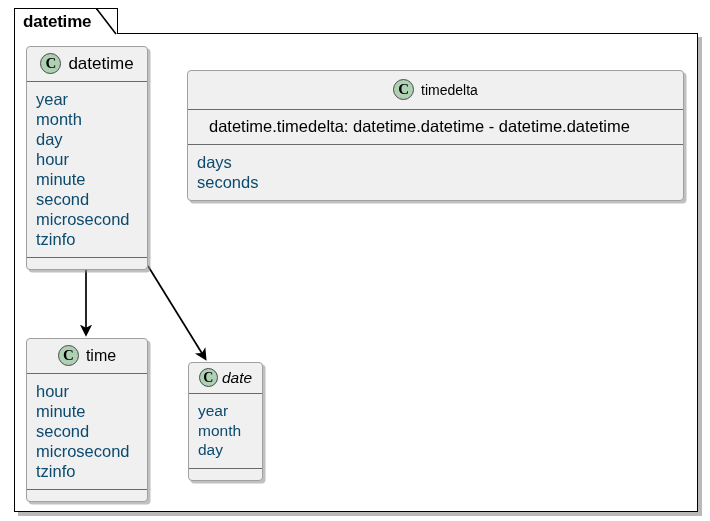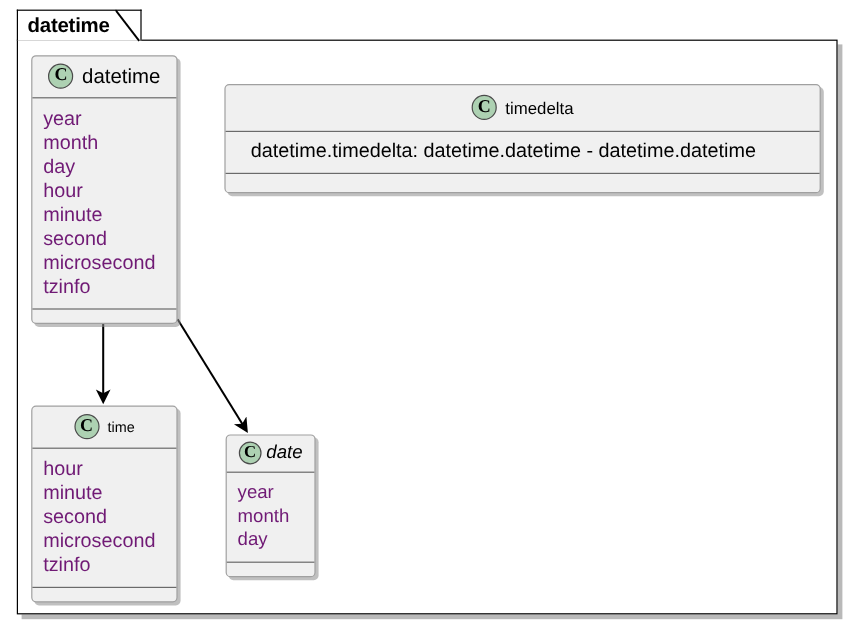--- a/index.html
+++ b/index.html
@@ -129,21 +129,21 @@
   .cls-compartment:last-child { border-bottom: none; }
   .cls-compartment.attrs {
     padding: 7px 9px 8px 9px;
   }
   .cls-compartment.empty {
     height: 11px;
     padding: 0;
   }
   .attr-line {
     font-size: 16.5px;
-    color: #701a75;
+    color: #0c4a6e;
     line-height: 20px;
     white-space: nowrap;
   }
   .note-line {
     font-size: 16.5px;
     color: #000000;
     line-height: 21px;
     white-space: nowrap;
   }
 
@@ -171,21 +171,21 @@
 
   #cls-timedelta .cls-header { padding: 8px 10px 9px 10px; }
   #cls-timedelta .cls-title { font-size: 14px; }
   #cls-date .cls-header { gap: 4px; padding: 5px 6px 6px 6px; }
   #cls-date .cls-title { font-size: 15.5px; font-style: italic; }
   #cls-date .cicon, #cls-date .cicon .circ, #cls-date .cicon .glyph {
     width: 19px; height: 19px;
   }
   #cls-date .cicon .glyph { line-height: 19px; font-size: 14px; }
   #cls-date .attr-line { font-size: 15.5px; line-height: 19.5px; }
-  #cls-time .cls-title { font-size: 12px; }
+  #cls-time .cls-title { font-size: 16px; }
 
   
   #edges {
     position: absolute;
     left: 0; top: 0;
     width: 710px;
     height: 521px;
     z-index: 4;
     pointer-events: none;
   }
@@ -246,20 +246,22 @@
       <span class="cicon">
         <span class="circ"></span>
         <span class="glyph">C</span>
       </span>
       <span class="cls-title">timedelta</span>
     </div>
     <div class="cls-compartment">
       <div class="note-line">datetime.timedelta: datetime.datetime - datetime.datetime</div>
     </div>
     <div class="cls-compartment attrs">
+      <div class="attr-line">days</div>
+      <div class="attr-line">seconds</div>
     </div>
   </div>
 
   <div class="cls" id="cls-time">
     <div class="cls-header">
       <span class="cicon">
         <span class="circ"></span>
         <span class="glyph">C</span>
       </span>
       <span class="cls-title">time</span>

